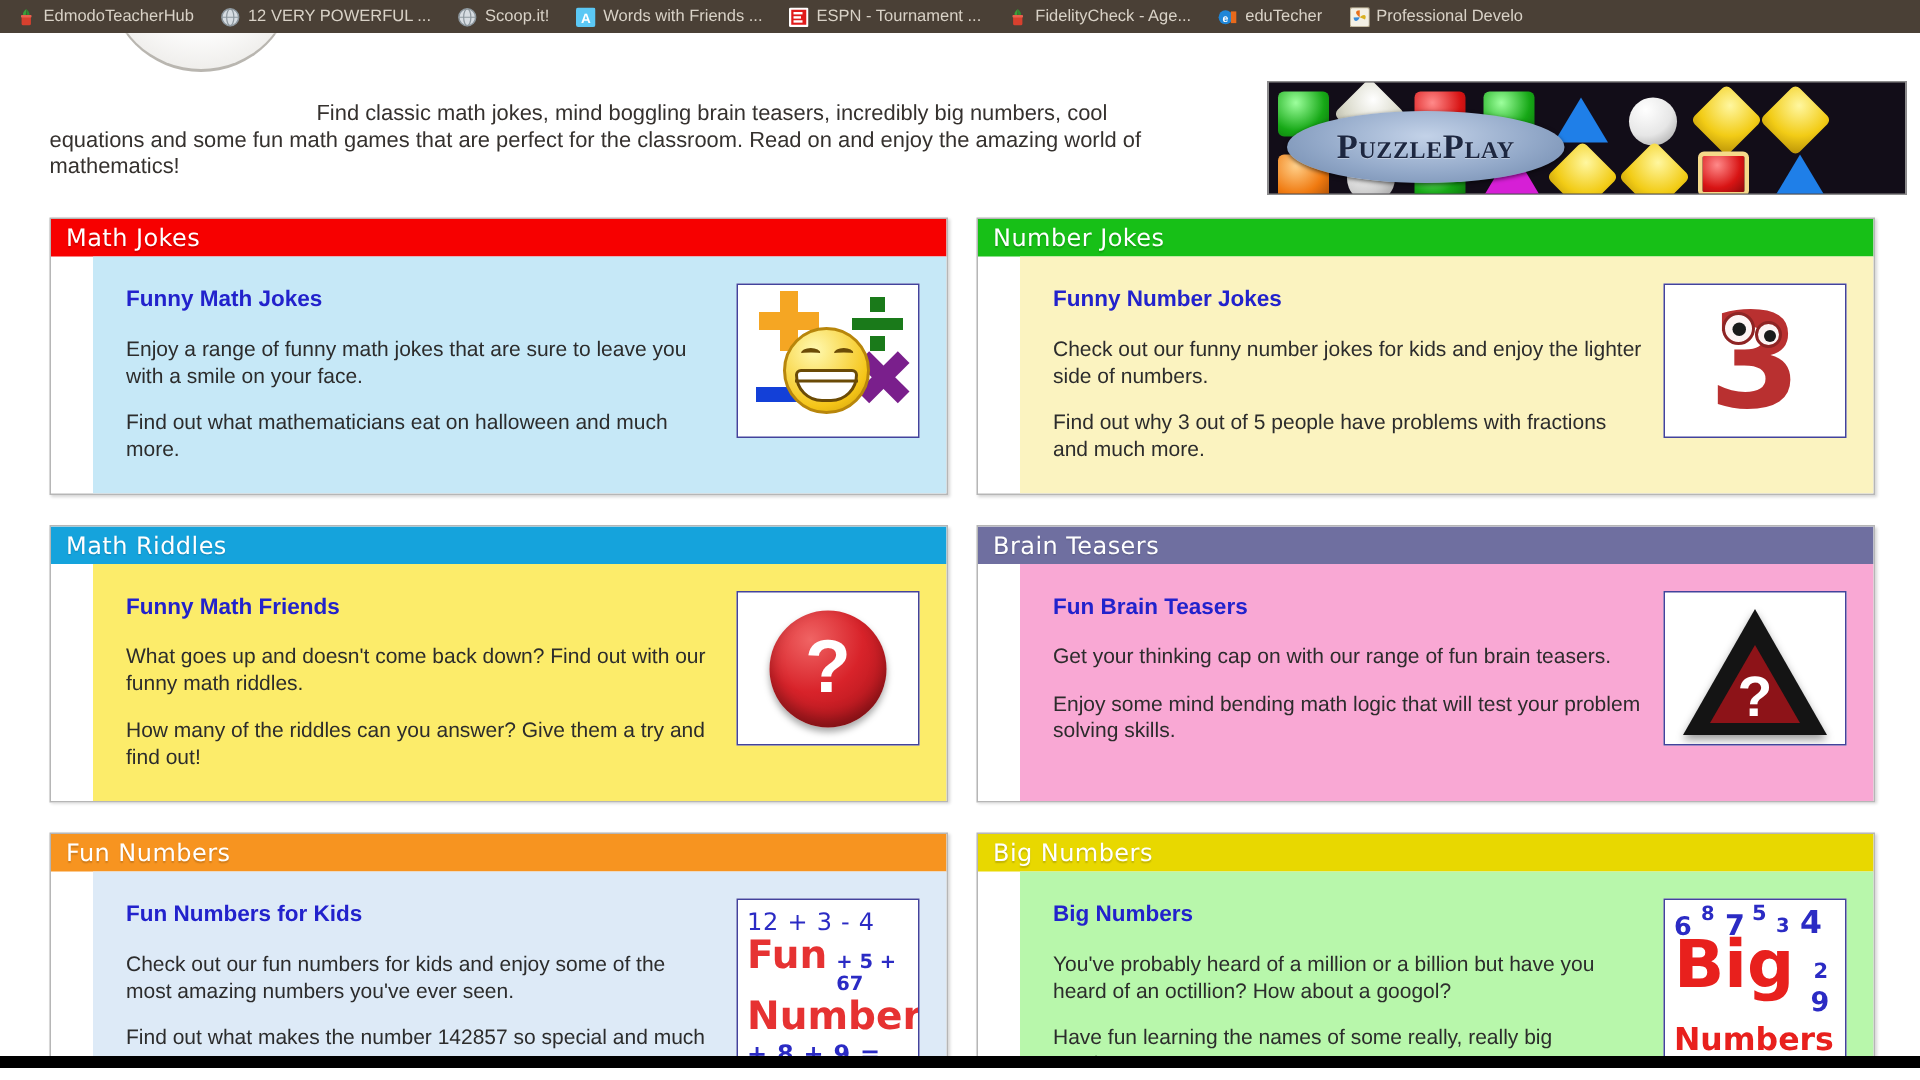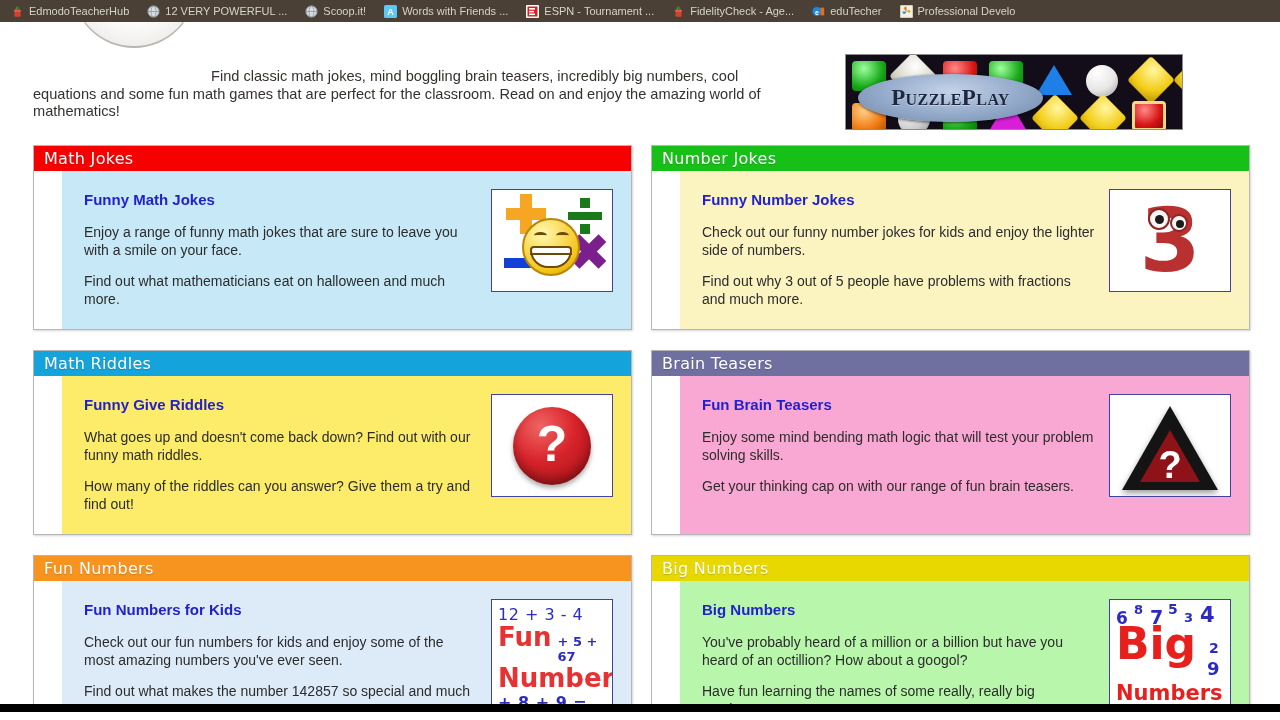--- a/index.html
+++ b/index.html
@@ -73,21 +73,21 @@
     font-size: 14.6px;
     line-height: 17.6px;
     color: #35312e;
     text-indent: 178px;
   }
 
   
   #puzzleplay-banner {
     position: absolute;
     left: 845px; top: 32px;
-    width: 338px; height: 76px;
+    width: 426px; height: 76px;
     background: #120d18;
     border: 1px solid #8d8d8d;
     overflow: hidden;
   }
   .gem { position: absolute; }
   .gem-d {
     width: 34px; height: 34px;
     transform: rotate(45deg);
     border-radius: 4px;
   }
@@ -436,40 +436,40 @@
             </div>
           </div>
         </div>
       </div>
       <div class="card">
         <div class="card-header" style="background: rgb(21, 163, 220);">
           <span class="card-header-title">Math Riddles</span>
         </div>
         <div class="card-body" style="background: rgb(252, 236, 106);">
           <div class="card-text">
-            <a class="card-link">Funny Give Riddles</a>
+            <a class="card-link">Funny Math Friends</a>
             <p class="card-p">What goes up and doesn't come back down? Find out with our funny math riddles.</p>
             <p class="card-p">How many of the riddles can you answer? Give them a try and find out!</p>
           </div>
           <div class="thumb">
             <div id="q-circle">
               <span>?</span>
             </div>
           </div>
         </div>
       </div>
       <div class="card">
         <div class="card-header" style="background: rgb(111, 111, 160);">
           <span class="card-header-title">Brain Teasers</span>
         </div>
         <div class="card-body" style="background: #f9a8d4;">
           <div class="card-text">
             <a class="card-link">Fun Brain Teasers</a>
+            <p class="card-p">Get your thinking cap on with our range of fun brain teasers.</p>
             <p class="card-p">Enjoy some mind bending math logic that will test your problem solving skills.</p>
-            <p class="card-p">Get your thinking cap on with our range of fun brain teasers.</p>
           </div>
           <div class="thumb">
             <div id="q-tri-wrap">
               <div id="q-tri">
                 <div id="q-tri-inner"></div>
               </div>
               <div id="q-tri-mark">?</div>
             </div>
           </div>
         </div>

